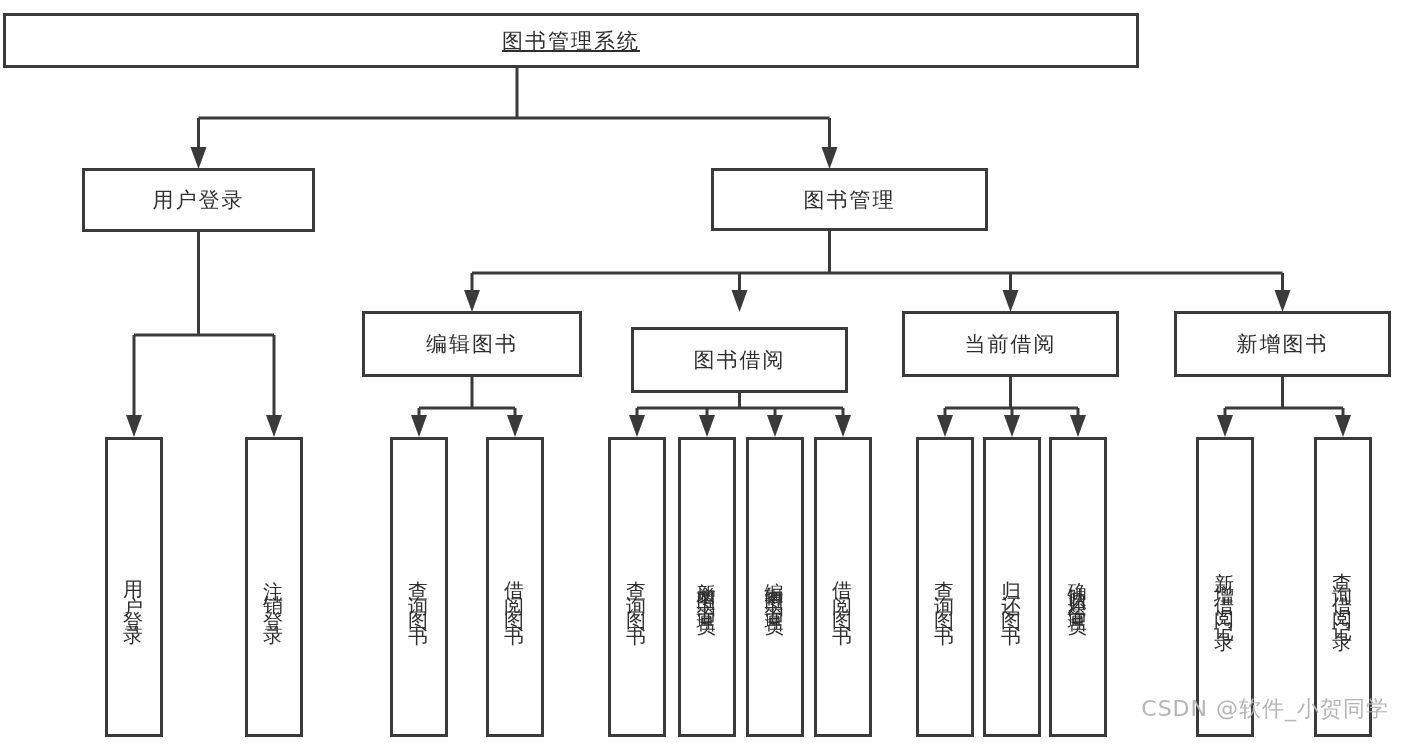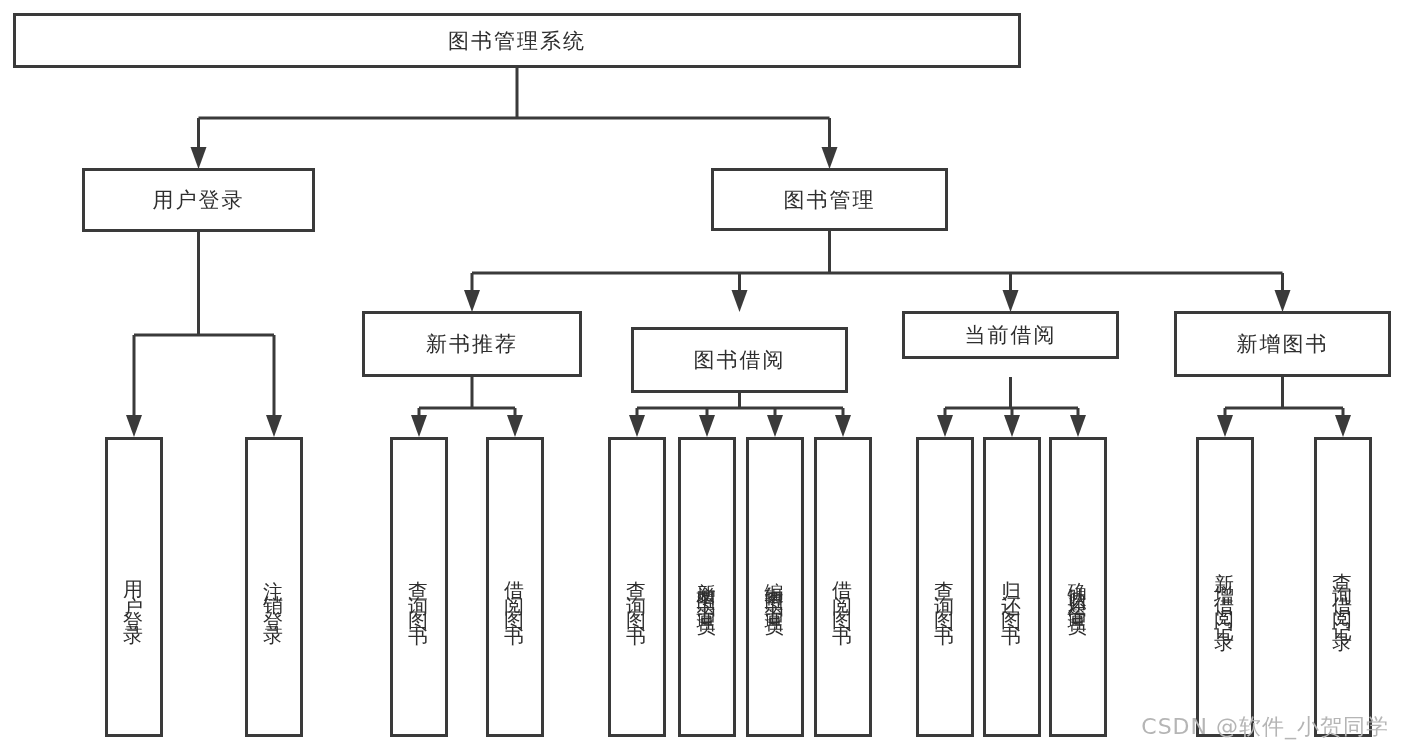--- a/index.html
+++ b/index.html
@@ -13,21 +13,21 @@
     display:flex;align-items:center;justify-content:center;z-index:2;
   }
   .hbox span{font-size:21px;letter-spacing:2px;white-space:nowrap;}
   .vbox span{
     writing-mode:vertical-rl;text-orientation:mixed;font-size:20px;white-space:nowrap;
   }
   .sp-wide span{letter-spacing:15px;padding-top:15px;}
   .sp-med  span{letter-spacing:12px;padding-top:12px;}
   .sp-tight span{letter-spacing:5px;font-size:19px;padding-top:5px;}
   .watermark{
-    position:absolute;right:16px;top:712px;z-index:3;font-size:22px;
+    position:absolute;right:16px;top:694px;z-index:3;font-size:22px;
     color:#b5b5b5;letter-spacing:1px;white-space:nowrap;
   }
 </style>
 </head>
 <body>
 
 <div class="canvas">
 
   <svg class="wires" viewBox="0 0 1405 747" xmlns="http://www.w3.org/2000/svg">
     <g stroke="#3a3a3a" stroke-width="3" fill="none">
@@ -62,38 +62,38 @@
       <polygon points="775,437 767,415 783,415"></polygon>
       <polygon points="843,437 835,415 851,415"></polygon>
       <polygon points="945,437 937,415 953,415"></polygon>
       <polygon points="1012,437 1004,415 1020,415"></polygon>
       <polygon points="1078,437 1070,415 1086,415"></polygon>
       <polygon points="1225,437 1217,415 1233,415"></polygon>
       <polygon points="1343,437 1335,415 1351,415"></polygon>
     </g>
   </svg>
 
-  <div class="node hbox" style="left:13px;top:13px;width:1008px;height:55px;">
+  <div class="node hbox" style="left:3px;top:13px;width:1136px;height:55px;text-decoration:underline;">
     <span>图书管理系统</span>
   </div>
 
   <div class="node hbox" style="left:82px;top:168px;width:233px;height:64px;">
     <span>用户登录</span>
   </div>
-  <div class="node hbox" style="left:711px;top:168px;width:237px;height:63px;align-items:center;">
+  <div class="node hbox" style="left:711px;top:168px;width:277px;height:63px;align-items:center;">
     <span>图书管理</span>
   </div>
 
   <div class="node hbox" style="left:362px;top:311px;width:220px;height:66px;">
-    <span>新书推荐</span>
+    <span>编辑图书</span>
   </div>
   <div class="node hbox" style="left:631px;top:311px;width:217px;height:66px;margin-top:16px;">
     <span>图书借阅</span>
   </div>
-  <div class="node hbox" style="left:902px;top:311px;width:217px;height:48px;">
+  <div class="node hbox" style="left:902px;top:311px;width:217px;height:66px;">
     <span>当前借阅</span>
   </div>
   <div class="node hbox" style="left:1174px;top:311px;width:217px;height:66px;">
     <span>新增图书</span>
   </div>
 
   <div class="node vbox sp-wide" style="left:105px;top:437px;width:58px;height:300px;">
     <span>用户登录</span>
   </div>
   <div class="node vbox sp-wide" style="left:245px;top:437px;width:58px;height:300px;">

